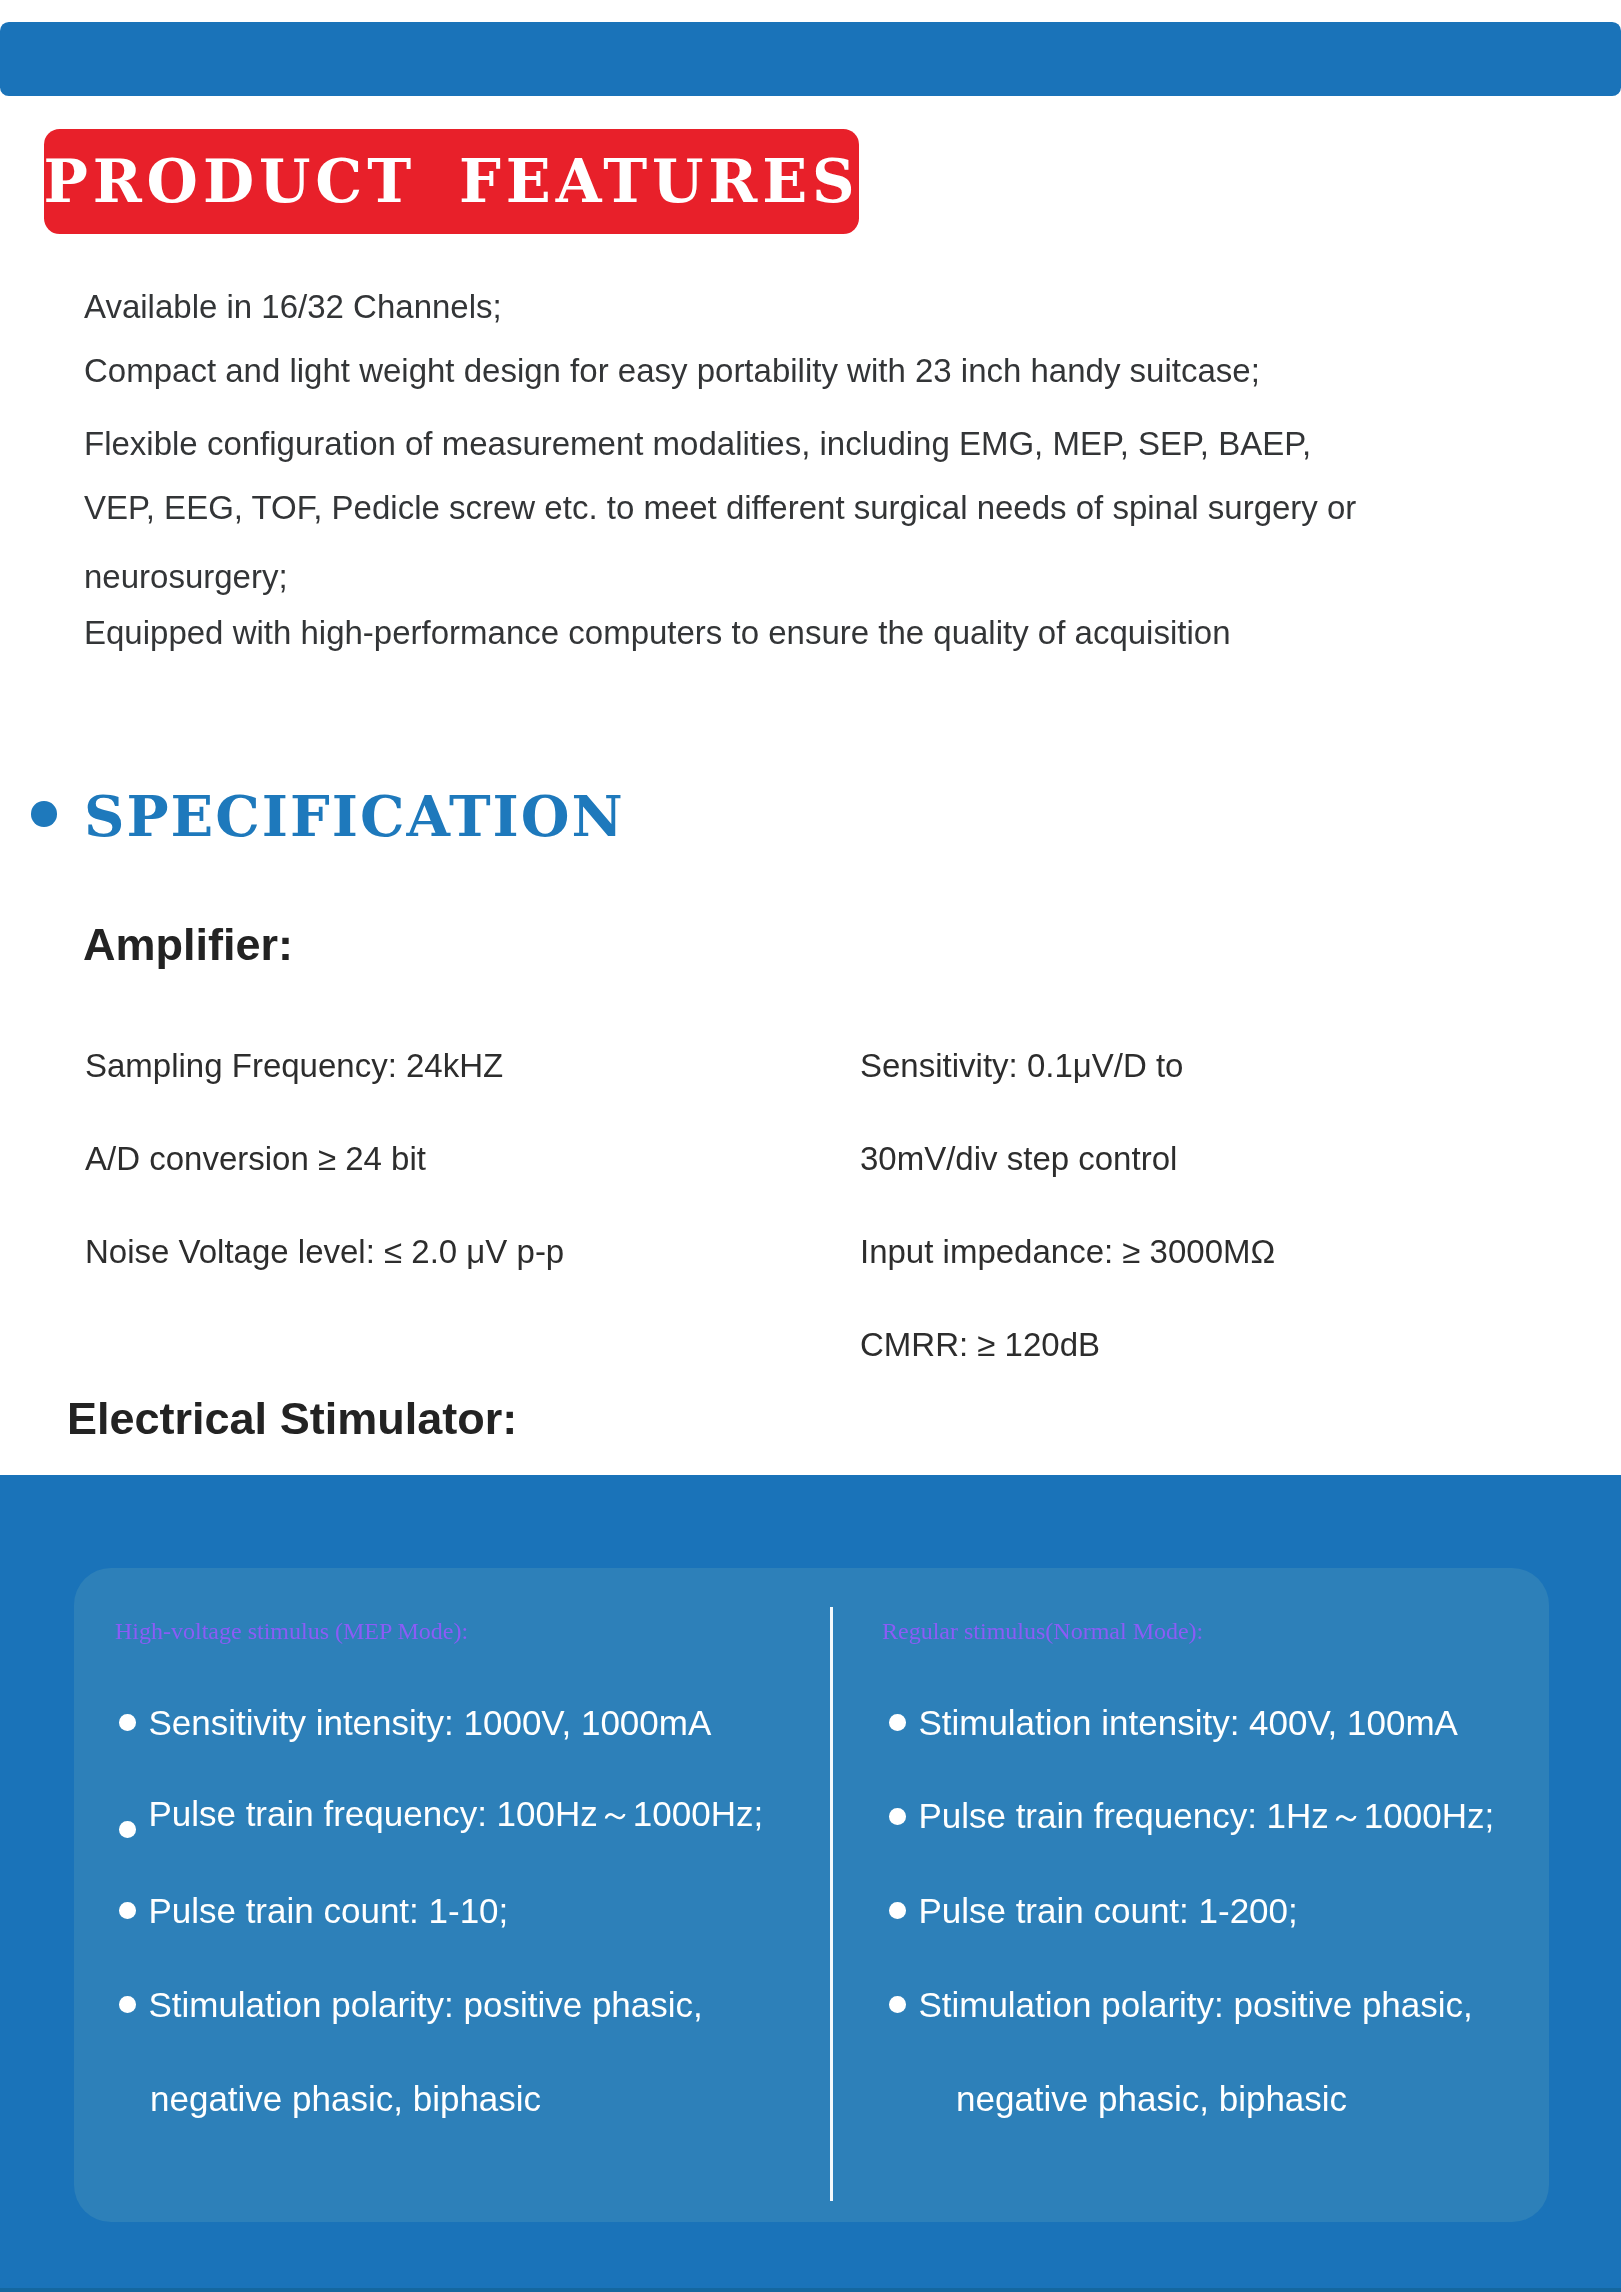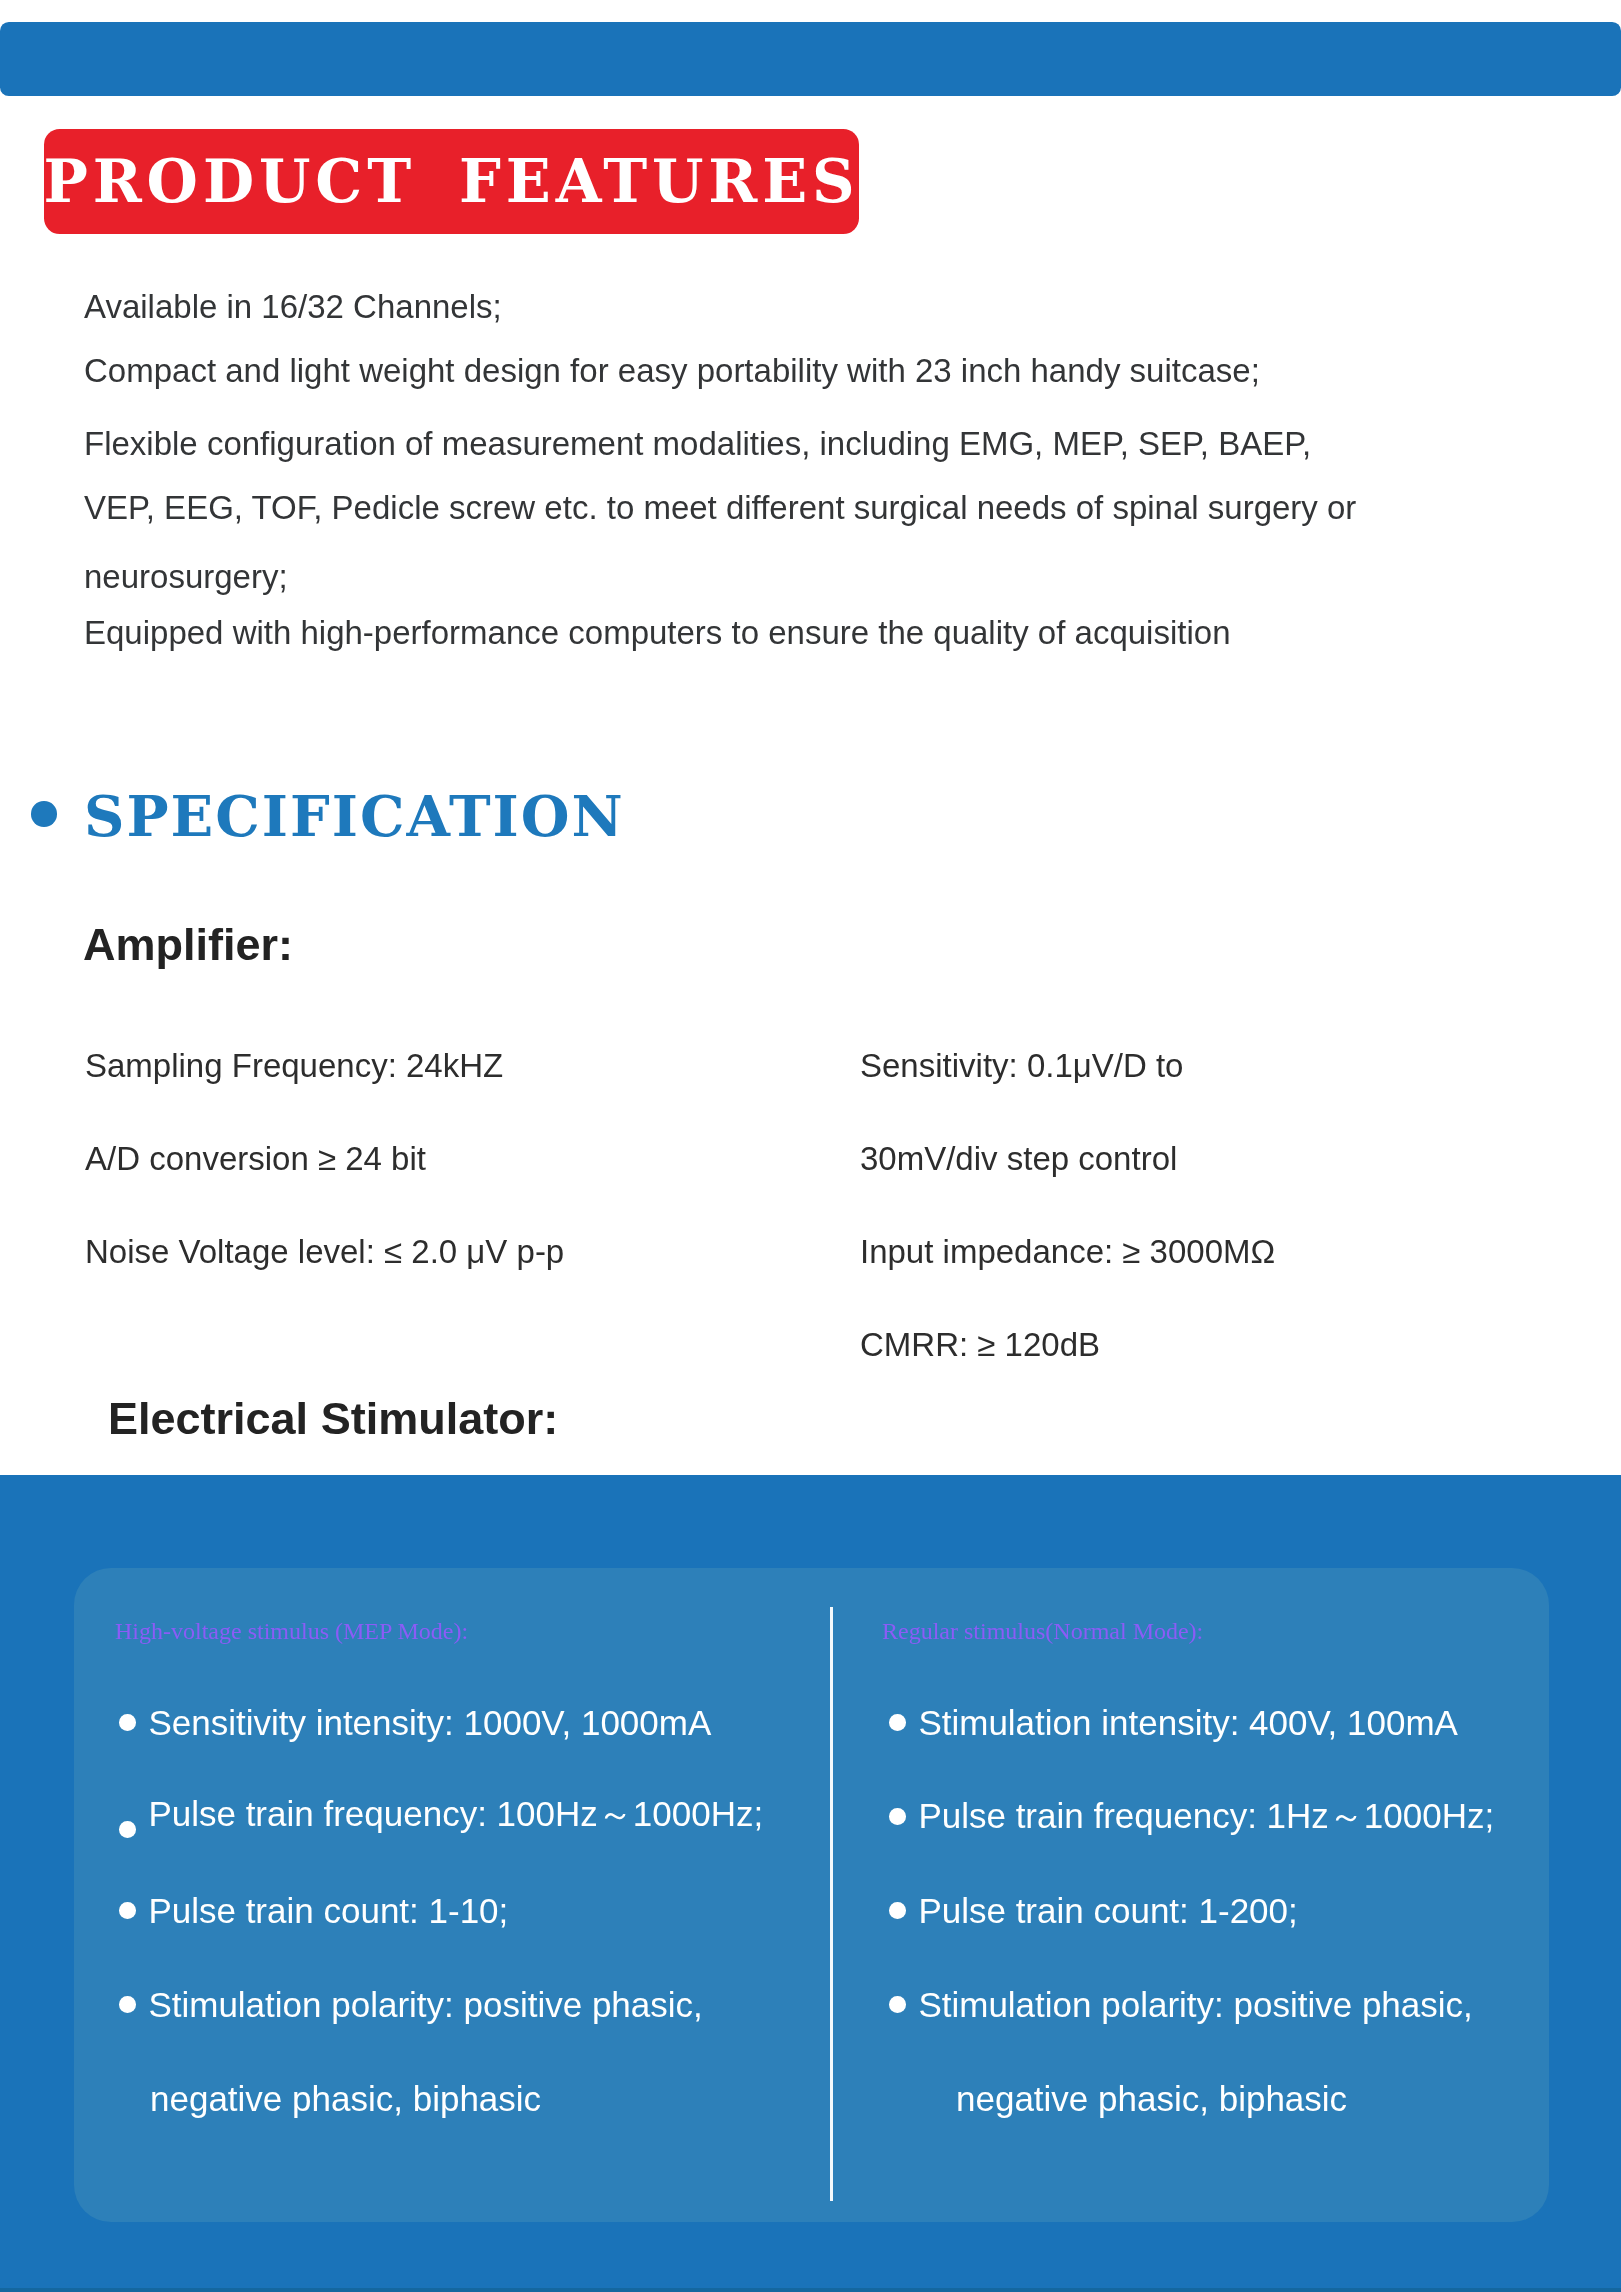--- a/index.html
+++ b/index.html
@@ -120,21 +120,21 @@
     <div class="amp-row">Noise Voltage level: ≤ 2.0 μV p-p</div>
   </div>
 
   <div class="amp-col" style="left:860px;">
     <div class="amp-row">Sensitivity: 0.1μV/D to</div>
     <div class="amp-row">30mV/div step control</div>
     <div class="amp-row">Input impedance: ≥ 3000MΩ</div>
     <div class="amp-row">CMRR: ≥ 120dB</div>
   </div>
 
-  <div class="subhead" style="left:67px;top:1393px;margin-left:41px;">Electrical Stimulator:</div>
+  <div class="subhead" style="left:67px;top:1393px;">Electrical Stimulator:</div>
 
   <div class="abs stim-section"></div>
   <div class="abs stim-panel"></div>
   <div class="abs divider"></div>
 
   <div class="pheader" style="left:115px;">High-voltage stimulus (MEP Mode):</div>
   <div class="pheader" style="left:882px;">Regular stimulus(Normal Mode):</div>
 
   <div class="srow" style="left:119px;top:1701px;">
     <span class="dot"></span>

